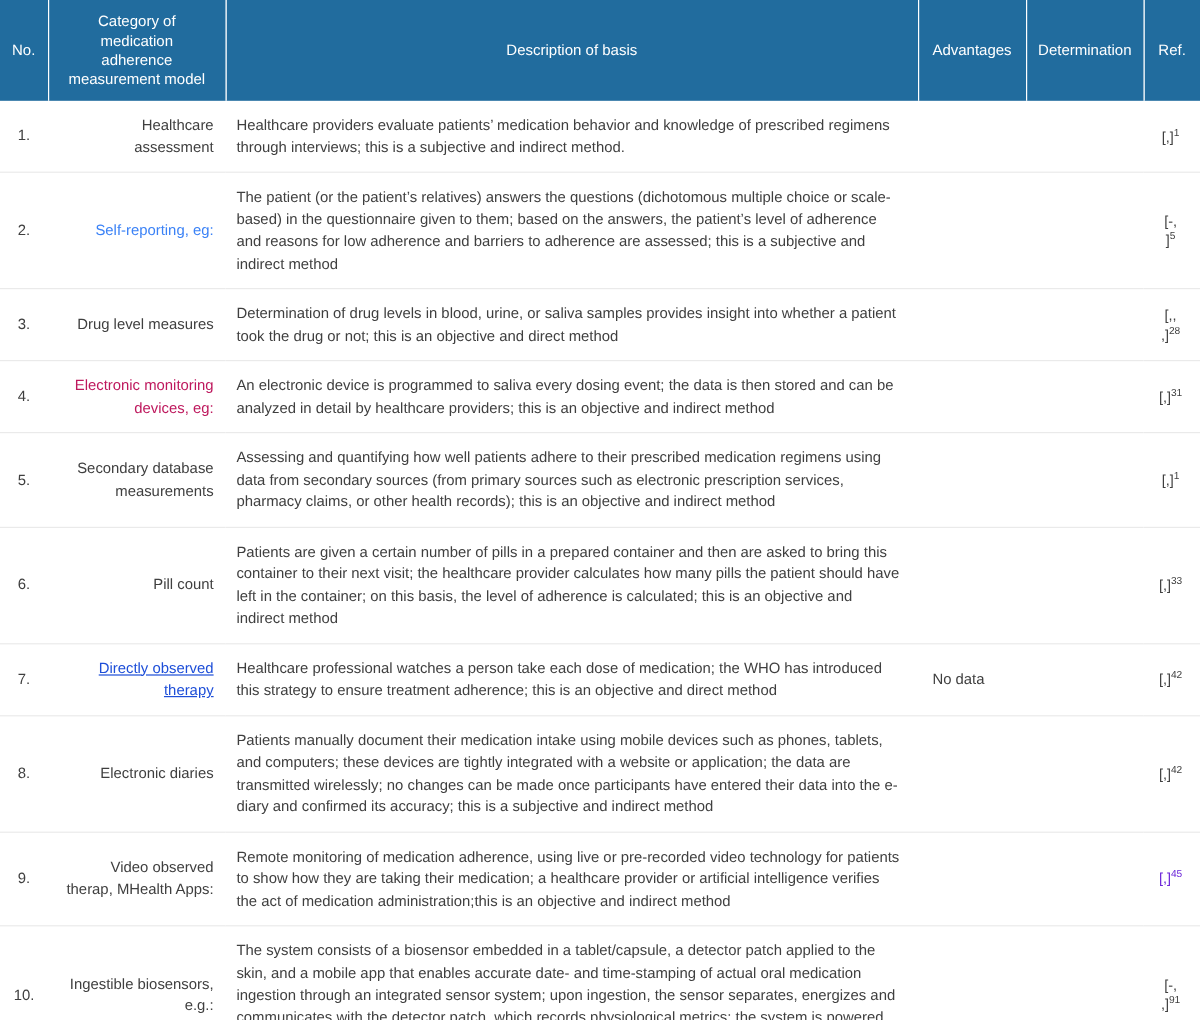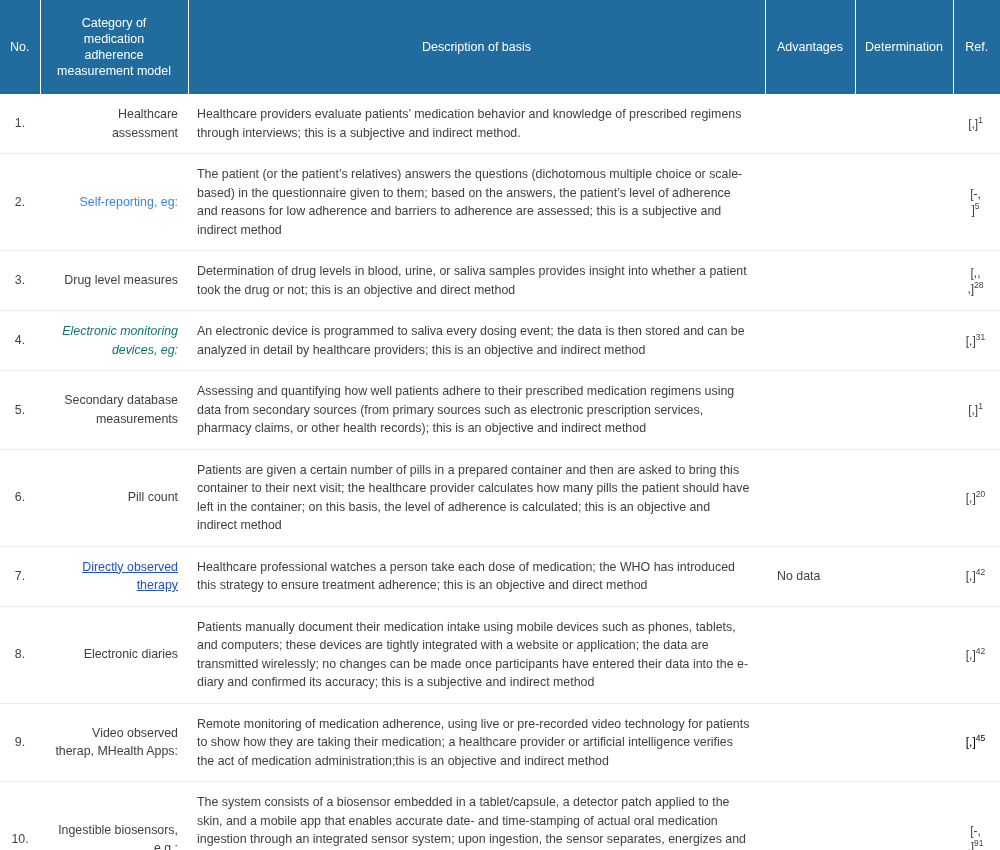--- a/index.html
+++ b/index.html
@@ -35,21 +35,21 @@
   }
   thead th {
     color: #ffffff;
     font-weight: normal;
     font-size: 12.5px;
     line-height: 16px;
     padding: 9px 8px;
     vertical-align: middle;
     text-align: center;
     border-right: 1px solid #ffffff;
-    height: 94px;
+    height: 84px;
     box-sizing: border-box;
   }
   thead th.last-col {
     border-right: none;
   }
 
   
   col.c-no   { width: 40px; }
   col.c-cat  { width: 148px; }
   col.c-desc { width: 577px; }
@@ -158,41 +158,41 @@
         <tr>
           <td class="col-no" style="color: rgb(63, 63, 63); border-bottom-color: rgb(234, 234, 234);">3.</td>
           <td class="col-cat" style="color: rgb(63, 63, 63); border-bottom-color: rgb(234, 234, 234);">Drug level measures</td>
           <td class="col-desc" style="color: rgb(63, 63, 63); border-bottom-color: rgb(234, 234, 234);">Determination of drug levels in blood, urine, or saliva samples provides insight into whether a patient took the drug or not; this is an objective and direct method</td>
           <td class="col-adv" style="color: rgb(63, 63, 63); border-bottom-color: rgb(234, 234, 234);"></td>
           <td class="col-dis" style="color: rgb(63, 63, 63); border-bottom-color: rgb(234, 234, 234);"></td>
           <td class="col-ref" style="color: rgb(63, 63, 63); border-bottom-color: rgb(234, 234, 234);"><span>[,,</span><br><span>,]</span><sup>28</sup></td>
         </tr>
         <tr>
           <td class="col-no" style="color: rgb(63, 63, 63); border-bottom-color: rgb(234, 234, 234);">4.</td>
-          <td class="col-cat" style="color: #0f766e; border-bottom-color: rgb(234, 234, 234); font-style: italic;">Electronic monitoring devices, eg:</td>
+          <td class="col-cat" style="color: #be185d; border-bottom-color: rgb(234, 234, 234);">Electronic monitoring devices, eg:</td>
           <td class="col-desc" style="color: rgb(63, 63, 63); border-bottom-color: rgb(234, 234, 234);">An electronic device is programmed to saliva every dosing event; the data is then stored and can be analyzed in detail by healthcare providers; this is an objective and indirect method</td>
           <td class="col-adv" style="color: rgb(63, 63, 63); border-bottom-color: rgb(234, 234, 234);"></td>
           <td class="col-dis" style="color: rgb(63, 63, 63); border-bottom-color: rgb(234, 234, 234);"></td>
           <td class="col-ref" style="color: rgb(63, 63, 63); border-bottom-color: rgb(234, 234, 234);"><span>[,]</span><sup>31</sup></td>
         </tr>
         <tr>
           <td class="col-no" style="color: rgb(63, 63, 63); border-bottom-color: rgb(234, 234, 234);">5.</td>
           <td class="col-cat" style="color: rgb(63, 63, 63); border-bottom-color: rgb(234, 234, 234);">Secondary database measurements</td>
           <td class="col-desc" style="color: rgb(63, 63, 63); border-bottom-color: rgb(234, 234, 234); margin-top: 28px;">Assessing and quantifying how well patients adhere to their prescribed medication regimens using data from secondary sources (from primary sources such as electronic prescription services, pharmacy claims, or other health records); this is an objective and indirect method</td>
           <td class="col-adv" style="color: rgb(63, 63, 63); border-bottom-color: rgb(234, 234, 234);"></td>
           <td class="col-dis" style="color: rgb(63, 63, 63); border-bottom-color: rgb(234, 234, 234);"></td>
           <td class="col-ref" style="color: rgb(63, 63, 63); border-bottom-color: rgb(234, 234, 234);"><span>[,]</span><sup>1</sup></td>
         </tr>
         <tr>
           <td class="col-no" style="color: rgb(63, 63, 63); border-bottom-color: rgb(234, 234, 234);">6.</td>
           <td class="col-cat" style="color: rgb(63, 63, 63); border-bottom-color: rgb(234, 234, 234);">Pill count</td>
           <td class="col-desc" style="color: rgb(63, 63, 63); border-bottom-color: rgb(234, 234, 234);">Patients are given a certain number of pills in a prepared container and then are asked to bring this container to their next visit; the healthcare provider calculates how many pills the patient should have left in the container; on this basis, the level of adherence is calculated; this is an objective and indirect method</td>
           <td class="col-adv" style="color: rgb(63, 63, 63); border-bottom-color: rgb(234, 234, 234);"></td>
           <td class="col-dis" style="color: rgb(63, 63, 63); border-bottom-color: rgb(234, 234, 234);"></td>
-          <td class="col-ref" style="color: rgb(63, 63, 63); border-bottom-color: rgb(234, 234, 234);"><span>[,]</span><sup>20</sup></td>
+          <td class="col-ref" style="color: rgb(63, 63, 63); border-bottom-color: rgb(234, 234, 234);"><span>[,]</span><sup>33</sup></td>
         </tr>
         <tr>
           <td class="col-no" style="color: rgb(63, 63, 63); border-bottom-color: rgb(234, 234, 234);">7.</td>
           <td class="col-cat" style="color: #1d4ed8; border-bottom-color: rgb(234, 234, 234); text-decoration: underline;">Directly observed therapy</td>
           <td class="col-desc" style="color: rgb(63, 63, 63); border-bottom-color: rgb(234, 234, 234);">Healthcare professional watches a person take each dose of medication; the WHO has introduced this strategy to ensure treatment adherence; this is an objective and direct method</td>
           <td class="col-adv" style="color: rgb(63, 63, 63); border-bottom-color: rgb(234, 234, 234);">No data</td>
           <td class="col-dis" style="color: rgb(63, 63, 63); border-bottom-color: rgb(234, 234, 234);"></td>
           <td class="col-ref" style="color: rgb(63, 63, 63); border-bottom-color: rgb(234, 234, 234);"><span>[,]</span><sup>42</sup></td>
         </tr>
         <tr>
@@ -202,21 +202,21 @@
           <td class="col-adv" style="color: rgb(63, 63, 63); border-bottom-color: rgb(234, 234, 234);"></td>
           <td class="col-dis" style="color: rgb(63, 63, 63); border-bottom-color: rgb(234, 234, 234);"></td>
           <td class="col-ref" style="color: rgb(63, 63, 63); border-bottom-color: rgb(234, 234, 234);"><span>[,]</span><sup>42</sup></td>
         </tr>
         <tr>
           <td class="col-no" style="color: rgb(63, 63, 63); border-bottom-color: rgb(234, 234, 234);">9.</td>
           <td class="col-cat" style="color: rgb(63, 63, 63); border-bottom-color: rgb(234, 234, 234);">Video observed therap, MHealth Apps:</td>
           <td class="col-desc" style="color: rgb(63, 63, 63); border-bottom-color: rgb(234, 234, 234);">Remote monitoring of medication adherence, using live or pre-recorded video technology for patients to show how they are taking their medication; a healthcare provider or artificial intelligence verifies the act of medication administration;this is an objective and indirect method</td>
           <td class="col-adv" style="color: rgb(63, 63, 63); border-bottom-color: rgb(234, 234, 234);"></td>
           <td class="col-dis" style="color: rgb(63, 63, 63); border-bottom-color: rgb(234, 234, 234);"></td>
-          <td class="col-ref" style="color: #000000; border-bottom-color: rgb(234, 234, 234); margin-top: 36px;"><span>[,]</span><sup>45</sup></td>
+          <td class="col-ref" style="color: #6d28d9; border-bottom-color: rgb(234, 234, 234); margin-top: 36px;"><span>[,]</span><sup>45</sup></td>
         </tr>
         <tr>
           <td class="col-no" style="color: rgb(63, 63, 63); border-bottom-color: rgb(234, 234, 234);">10.</td>
           <td class="col-cat" style="color: rgb(63, 63, 63); border-bottom-color: rgb(234, 234, 234);">Ingestible biosensors, e.g.:</td>
           <td class="col-desc" style="color: rgb(63, 63, 63); border-bottom-color: rgb(234, 234, 234);">The system consists of a biosensor embedded in a tablet/capsule, a detector patch applied to the skin, and a mobile app that enables accurate date- and time-stamping of actual oral medication ingestion through an integrated sensor system; upon ingestion, the sensor separates, energizes and communicates with the detector patch, which records physiological metrics; the system is powered by sensors that use the electrolytes in the stomach; this is an objective and direct method</td>
           <td class="col-adv" style="color: rgb(63, 63, 63); border-bottom-color: rgb(234, 234, 234);"></td>
           <td class="col-dis" style="color: rgb(63, 63, 63); border-bottom-color: rgb(234, 234, 234);"></td>
           <td class="col-ref" style="color: rgb(63, 63, 63); border-bottom-color: rgb(234, 234, 234);"><span>[-,</span><br><span>,]</span><sup>91</sup></td>
         </tr>
       </tbody>

